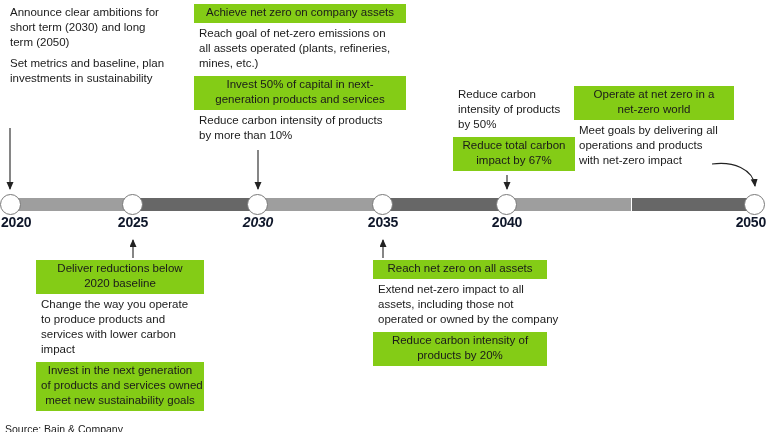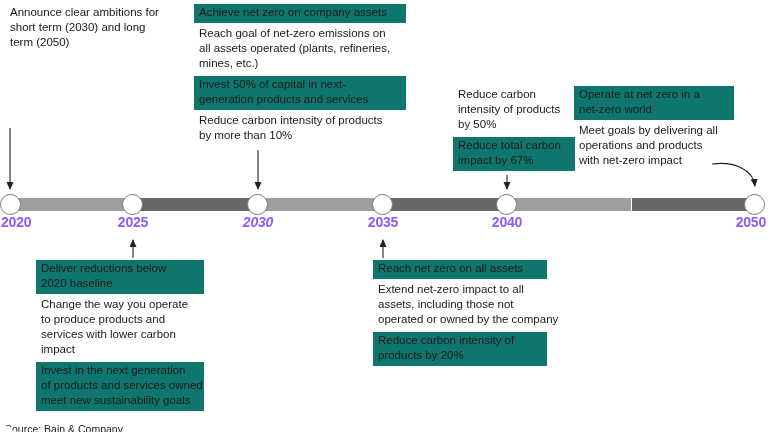--- a/index.html
+++ b/index.html
@@ -1,50 +1,52 @@
 <!DOCTYPE html>
 <html><head>
 <meta charset="utf-8">
 <style>
   html,body { margin:0; padding:0; background:#fff; }
   .canvas {
     position:relative; width:768px; height:432px; background:#ffffff;
-    font-family:"Liberation Sans", sans-serif; color:#1a1a1a; overflow:hidden;border-radius:21px;
+    font-family:"Liberation Sans", sans-serif; color:#1a1a1a; overflow:hidden;
   }
   .block { position:absolute; }
   .para {
     margin:0 0 2px 0; padding:1px 5px 3px 5px;
     font-size:11.5px; line-height:15px; white-space:pre; color:#1a1a1a;
   }
-  .hl { background:#0f766e; }
+  .hl { background:#84cc16;text-align:center; }
   .seg { position:absolute; top:198px; height:13px; }
   .seg-light { background:#9e9e9e; }
   .seg-dark  { background:#676767; }
   .node {
     position:absolute; top:194px; width:19px; height:19px;
     border:1.5px solid #7a7a7a; border-radius:50%; background:#ffffff;
     box-sizing:content-box; z-index:3;
   }
   .year {
     position:absolute; top:214px; font-size:14px; font-weight:bold;
-    color:#8b5cf6; letter-spacing:-0.2px; white-space:nowrap;
+    color:#0f172a; letter-spacing:-0.2px; white-space:nowrap;
   }
   .center { transform:translateX(-50%); }
   .overlay { position:absolute; left:0; top:0; pointer-events:none; z-index:2; }
   .source { position:absolute; left:5px; top:411px; font-size:10.5px; color:#222;margin-top:12px; }
 </style>
 </head>
 <body>
 
 <div class="canvas">
 
   <div class="block" style="left:5px; top:4px; width:166px;">
     <p class="para">Announce clear ambitions for
 short term (2030) and long
 term (2050)</p>
+    <p class="para">Set metrics and baseline, plan
+investments in sustainability</p>
   </div>
 
   <div class="block" style="left:194px; top:4px; width:212px;">
     <p class="para hl">Achieve net zero on company assets</p>
     <p class="para">Reach goal of net-zero emissions on
 all assets operated (plants, refineries,
 mines, etc.)</p>
     <p class="para hl">Invest 50% of capital in next-
 generation products and services</p>
     <p class="para">Reduce carbon intensity of products

